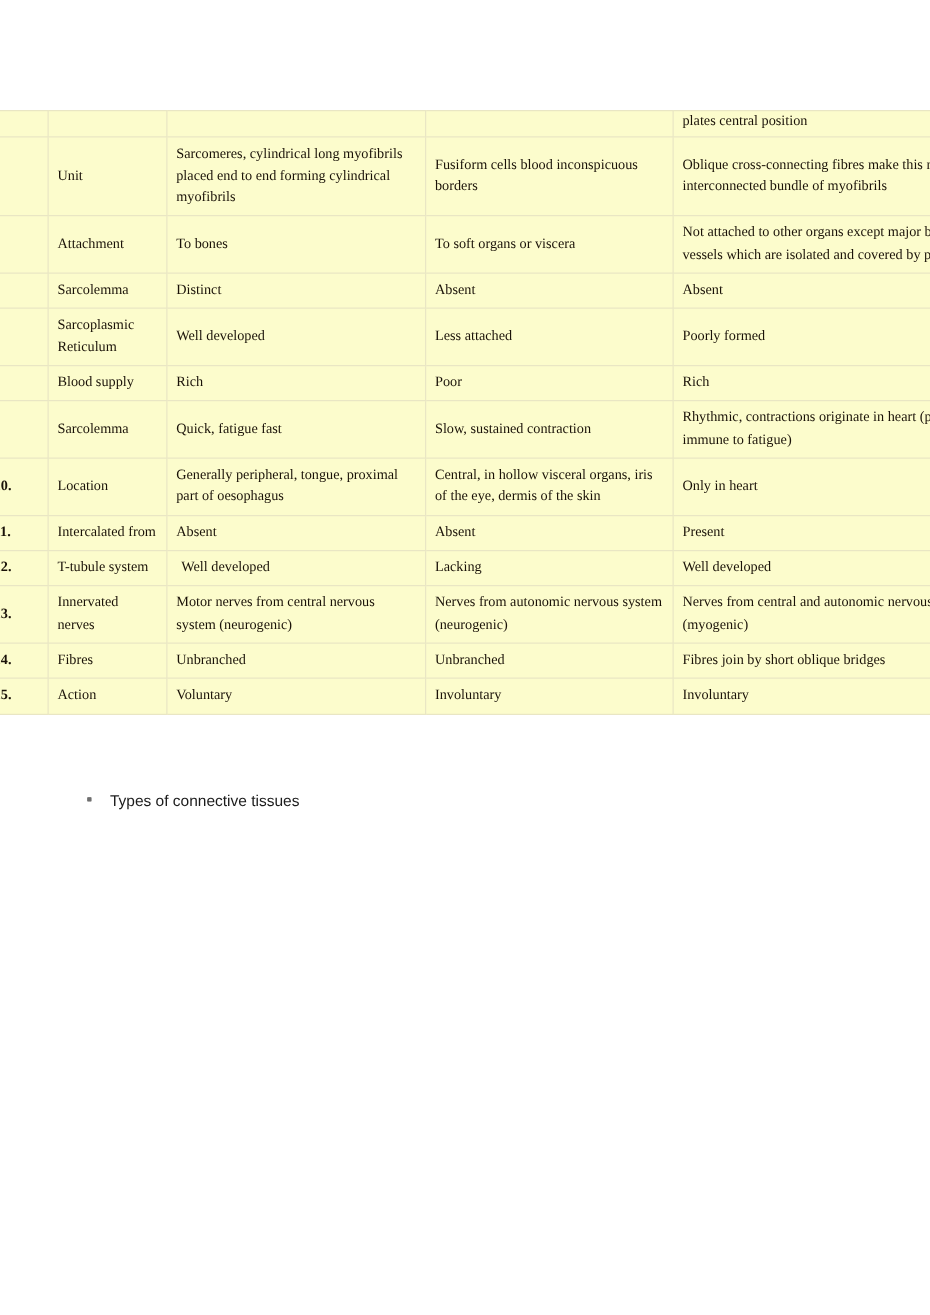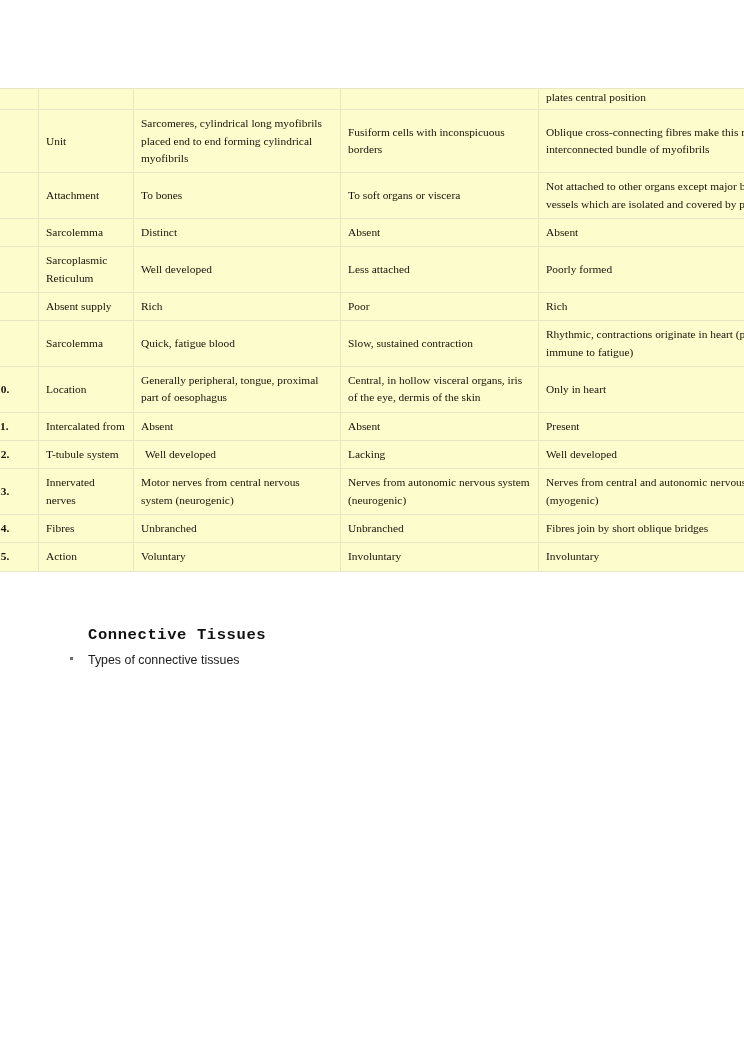--- a/index.html
+++ b/index.html
@@ -118,21 +118,21 @@
           <td class="num"></td>
           <td></td>
           <td></td>
           <td></td>
           <td>plates central position</td>
         </tr>
         <tr>
           <td class="num"></td>
           <td>Unit</td>
           <td>Sarcomeres, cylindrical long myofibrils placed end to end forming cylindrical myofibrils</td>
-          <td>Fusiform cells with inconspicuous borders</td>
+          <td>Fusiform cells blood inconspicuous borders</td>
           <td>Oblique cross-connecting fibres make this muscle an interconnected bundle of myofibrils</td>
         </tr>
         <tr>
           <td class="num"></td>
           <td>Attachment</td>
           <td>To bones</td>
           <td>To soft organs or viscera</td>
           <td>Not attached to other organs except major blood vessels which are isolated and covered by pericardium</td>
         </tr>
         <tr>
@@ -144,29 +144,29 @@
         </tr>
         <tr>
           <td class="num"></td>
           <td>Sarcoplasmic Reticulum</td>
           <td>Well developed</td>
           <td>Less attached</td>
           <td>Poorly formed</td>
         </tr>
         <tr>
           <td class="num"></td>
-          <td>Absent supply</td>
+          <td>Blood supply</td>
           <td>Rich</td>
           <td>Poor</td>
           <td>Rich</td>
         </tr>
         <tr>
           <td class="num"></td>
           <td>Sarcolemma</td>
-          <td>Quick, fatigue blood</td>
+          <td>Quick, fatigue fast</td>
           <td>Slow, sustained contraction</td>
           <td>Rhythmic, contractions originate in heart (pace maker immune to fatigue)</td>
         </tr>
         <tr>
           <td class="num">10.</td>
           <td>Location</td>
           <td>Generally peripheral, tongue, proximal part of oesophagus</td>
           <td>Central, in hollow visceral organs, iris of the eye, dermis of the skin</td>
           <td>Only in heart</td>
         </tr>
@@ -203,19 +203,18 @@
           <td>Action</td>
           <td>Voluntary</td>
           <td>Involuntary</td>
           <td>Involuntary</td>
         </tr>
       </tbody>
   </table>
 </div>
 
 <div id="content-section">
-  <div id="section-heading">Connective Tissues</div>
   <ul class="notes" id="notes-list">
       <li class="justify"><span class="bullet"></span></li>
       <li><span class="bullet"></span></li>
       <li><span class="bullet"></span><span>Types of connective tissues</span></li>
     </ul>
 </div>
 
 </body></html>

